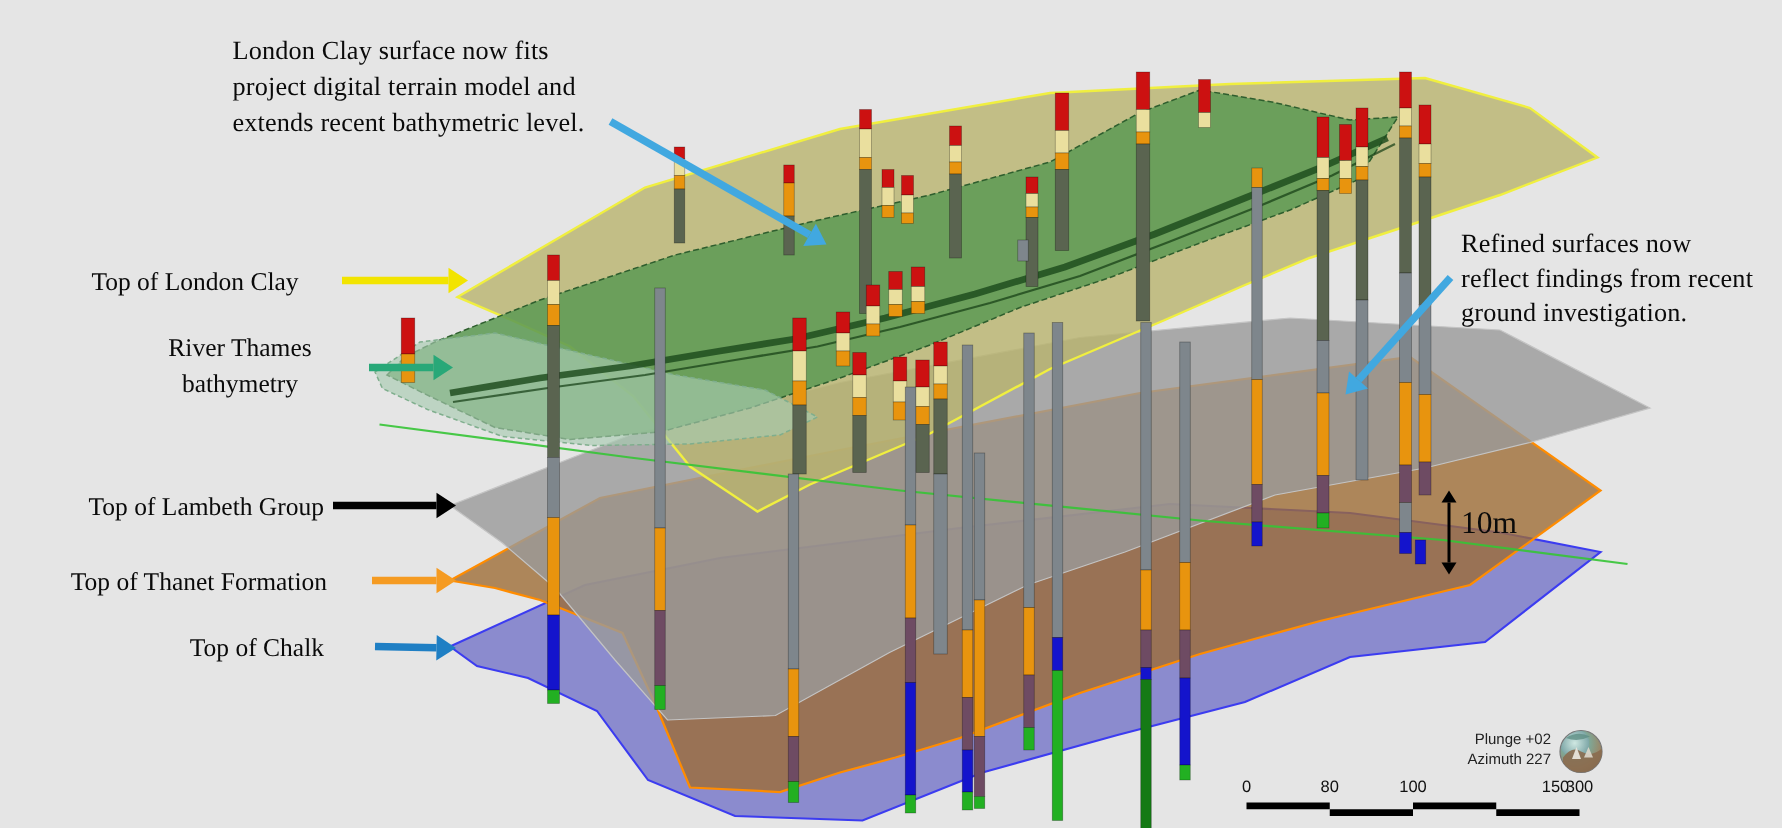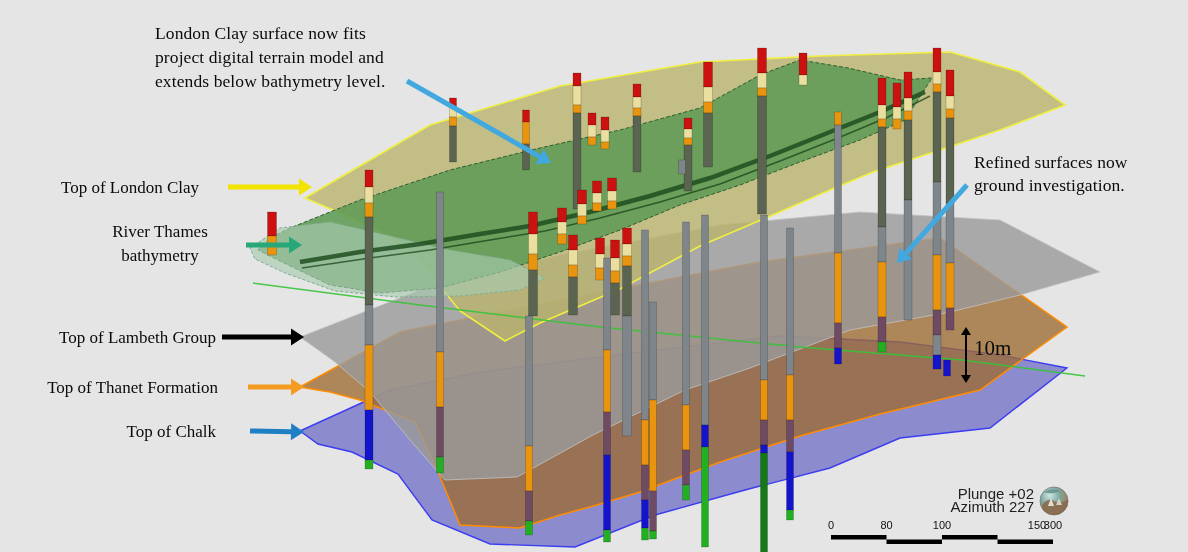--- a/index.html
+++ b/index.html
@@ -5,21 +5,21 @@
   html,body{margin:0;padding:0;background:#fff;}
   .stage{position:relative;width:1188px;height:552px;background:#e5e5e5;overflow:hidden;
          font-family:"Liberation Serif", serif;color:#0a0a0a;}
   .stage svg{position:absolute;left:0;top:0;}
   .note{position:absolute;font-size:17.5px;line-height:24px;letter-spacing:.1px;}
   .slabel{position:absolute;font-size:17px;line-height:23px;white-space:nowrap;}
   .ralign{text-align:right;}
   .calign{text-align:center;white-space:normal;}
   .depth{position:absolute;font-size:21px;}
   .viewinfo{position:absolute;left:928px;top:487px;width:106px;text-align:right;
-            font-family:"Liberation Sans", sans-serif;font-size:15px;line-height:13px;color:#222;}
+            font-family:"Liberation Sans", sans-serif;font-size:10px;line-height:13px;color:#222;}
   .ticklabel{position:absolute;transform:translateX(-50%);top:519px;
              font-family:"Liberation Sans", sans-serif;font-size:11px;color:#111;}
 </style>
 </head>
 <body>
 
 <div class="stage">
 
   <svg id="scene" width="1188" height="552" viewBox="0 0 1188 552">
     <defs>
@@ -330,25 +330,26 @@
         <path d="M1048,506 l3,-8 l3,8 Z" fill="#e8e4da" fill-opacity="0.95"></path>
         <path d="M1056,505 l3,-7 l3,7 Z" fill="#ddd8cc" fill-opacity="0.9"></path>
         <path d="M1044,492 q8,-5 16,-1 q-8,4 -16,1 Z" fill="#5f8f84" fill-opacity="0.8"></path>
       </g>
     </g>
   </svg>
 
   <div class="note" style="left:155px;top:21px;">
     <div>London Clay surface now fits</div>
     <div>project digital terrain model and</div>
-    <div>extends below bathymetry level.</div>
+    <div>extends recent bathymetric level.</div>
   </div>
 
   <div class="note" style="left:974px;top:151px;line-height:23px;">
     <div>Refined surfaces now</div>
+    <div>reflect findings from recent</div>
     <div>ground investigation.</div>
   </div>
 
   <div class="slabel ralign" style="left:38px;top:176px;width:184px;text-align:center;">Top of London Clay</div>
 
   <div class="slabel calign" style="left:85px;top:220px;width:150px;line-height:24px;">
     <div>River Thames</div>
     <div>bathymetry</div>
   </div>
 

